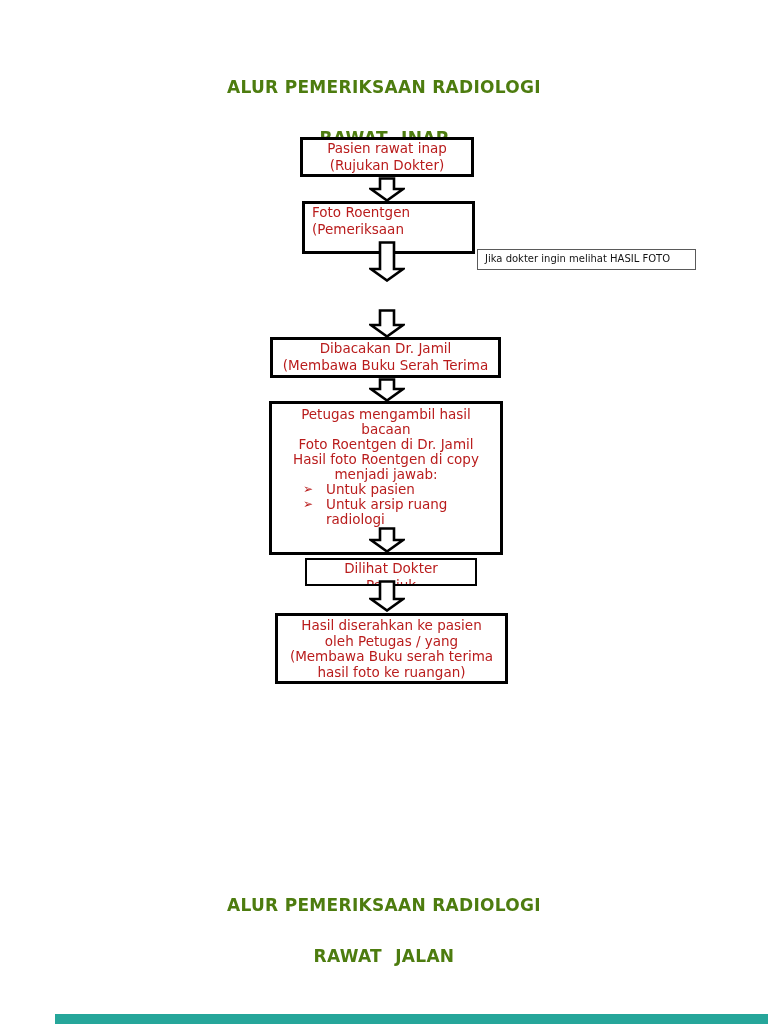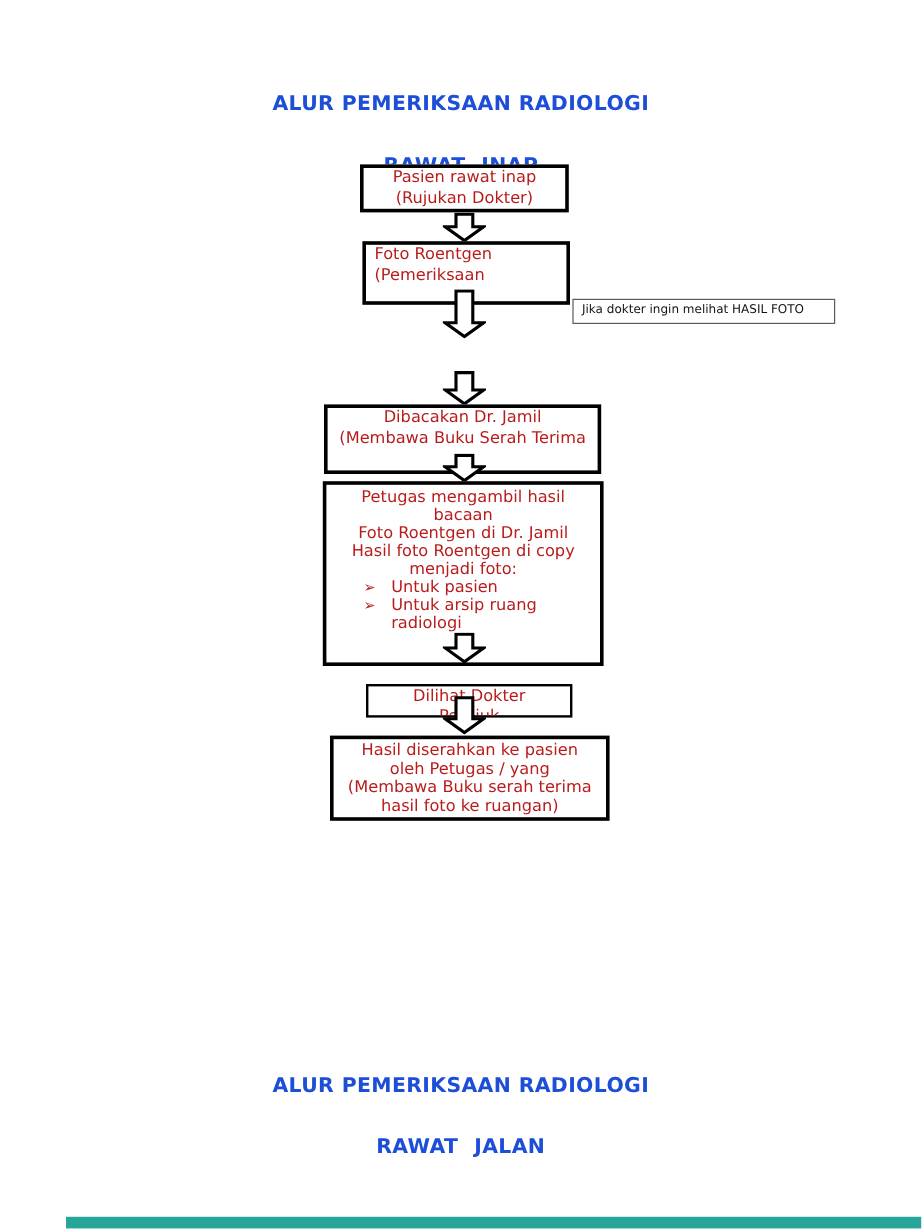--- a/index.html
+++ b/index.html
@@ -2,21 +2,21 @@
 <html><head>
 <meta charset="utf-8">
 <style>
   html,body{margin:0;padding:0;background:#ffffff;}
   #page{
     position:relative;width:768px;height:1024px;background:#ffffff;overflow:hidden;
     font-family:"DejaVu Sans",sans-serif;color:#111111;
   }
   .title{
     position:absolute;left:0;width:768px;text-align:center;
-    font-weight:bold;font-size:17px;line-height:19px;color:#1d4ed8;letter-spacing:.3px;
+    font-weight:bold;font-size:17px;line-height:19px;color:#4d7c0f;letter-spacing:.3px;
   }
   .title .l2{word-spacing:7px;margin-top:32px;}
   .fbox{
     position:absolute;background:#ffffff;border:3px solid #000000;box-sizing:border-box;
     font-size:13.5px;line-height:17px;color:#b91c1c;text-align:center;overflow:hidden;
   }
   .fbox.thin{border-width:2px;}
   .arrow{position:absolute;}
   .notebox{
     position:absolute;background:#ffffff;border:1px solid #5a5a5a;box-sizing:border-box;
@@ -60,52 +60,52 @@
 
   <div class="notebox" style="left:429px;top:249px;width:219px;height:21px;">
     <span>Jika dokter ingin melihat HASIL FOTO</span>
   </div>
 
 
   <svg class="arrow" style="left:369px;top:309px;" width="36" height="29">
     <polygon points="11,1.5 25,1.5 25,16 34,16 18,27.5 2,16 11,16" fill="#ffffff" stroke="#000000" stroke-width="2.6"></polygon>
   </svg>
 
-  <div class="fbox" style="left:270px;top:337px;width:231px;height:58px;">
+  <div class="fbox" style="left:270px;top:337px;width:231px;height:41px;">
     <div>Dibacakan Dr. Jamil</div>
     <div>(Membawa Buku Serah Terima</div>
   </div>
 
   <svg class="arrow" style="left:369px;top:378px;" width="36" height="24">
     <polygon points="11,1.5 25,1.5 25,11 34,11 18,22.5 2,11 11,11" fill="#ffffff" stroke="#000000" stroke-width="2.6"></polygon>
   </svg>
 
   <div class="fbox big" style="left:269px;top:401px;width:234px;height:154px;padding-top:3px;">
     <div class="cline">Petugas mengambil hasil</div>
     <div class="cline">bacaan</div>
     <div class="cline">Foto Roentgen di Dr. Jamil</div>
     <div class="cline">Hasil foto Roentgen di copy</div>
-    <div class="cline">menjadi foto:</div>
+    <div class="cline">menjadi jawab:</div>
     <div class="bullets">
       <div class="brow">
         <span class="bmark">➢</span>
         <span class="btext">Untuk pasien</span>
       </div>
       <div class="brow">
         <span class="bmark">➢</span>
         <span class="btext">Untuk arsip ruang radiologi</span>
       </div>
     </div>
   </div>
 
   <svg class="arrow" style="left:369px;top:527px;" width="36" height="26">
     <polygon points="11,1.5 25,1.5 25,13 34,13 18,24.5 2,13 11,13" fill="#ffffff" stroke="#000000" stroke-width="2.6"></polygon>
   </svg>
 
-  <div class="fbox thin" style="left:305px;top:558px;width:172px;height:28px;margin-top:12px;">
+  <div class="fbox thin" style="left:305px;top:558px;width:172px;height:28px;">
     <div>Dilihat Dokter</div>
     <div>Perujuk</div>
   </div>
 
   <svg class="arrow" style="left:369px;top:580px;" width="36" height="32">
     <polygon points="11,1.5 25,1.5 25,19 34,19 18,30.5 2,19 11,19" fill="#ffffff" stroke="#000000" stroke-width="2.6"></polygon>
   </svg>
 
   <div class="fbox" style="left:275px;top:613px;width:233px;height:71px;line-height:15.5px;padding-top:2px;">
     <div>Hasil diserahkan ke pasien</div>

